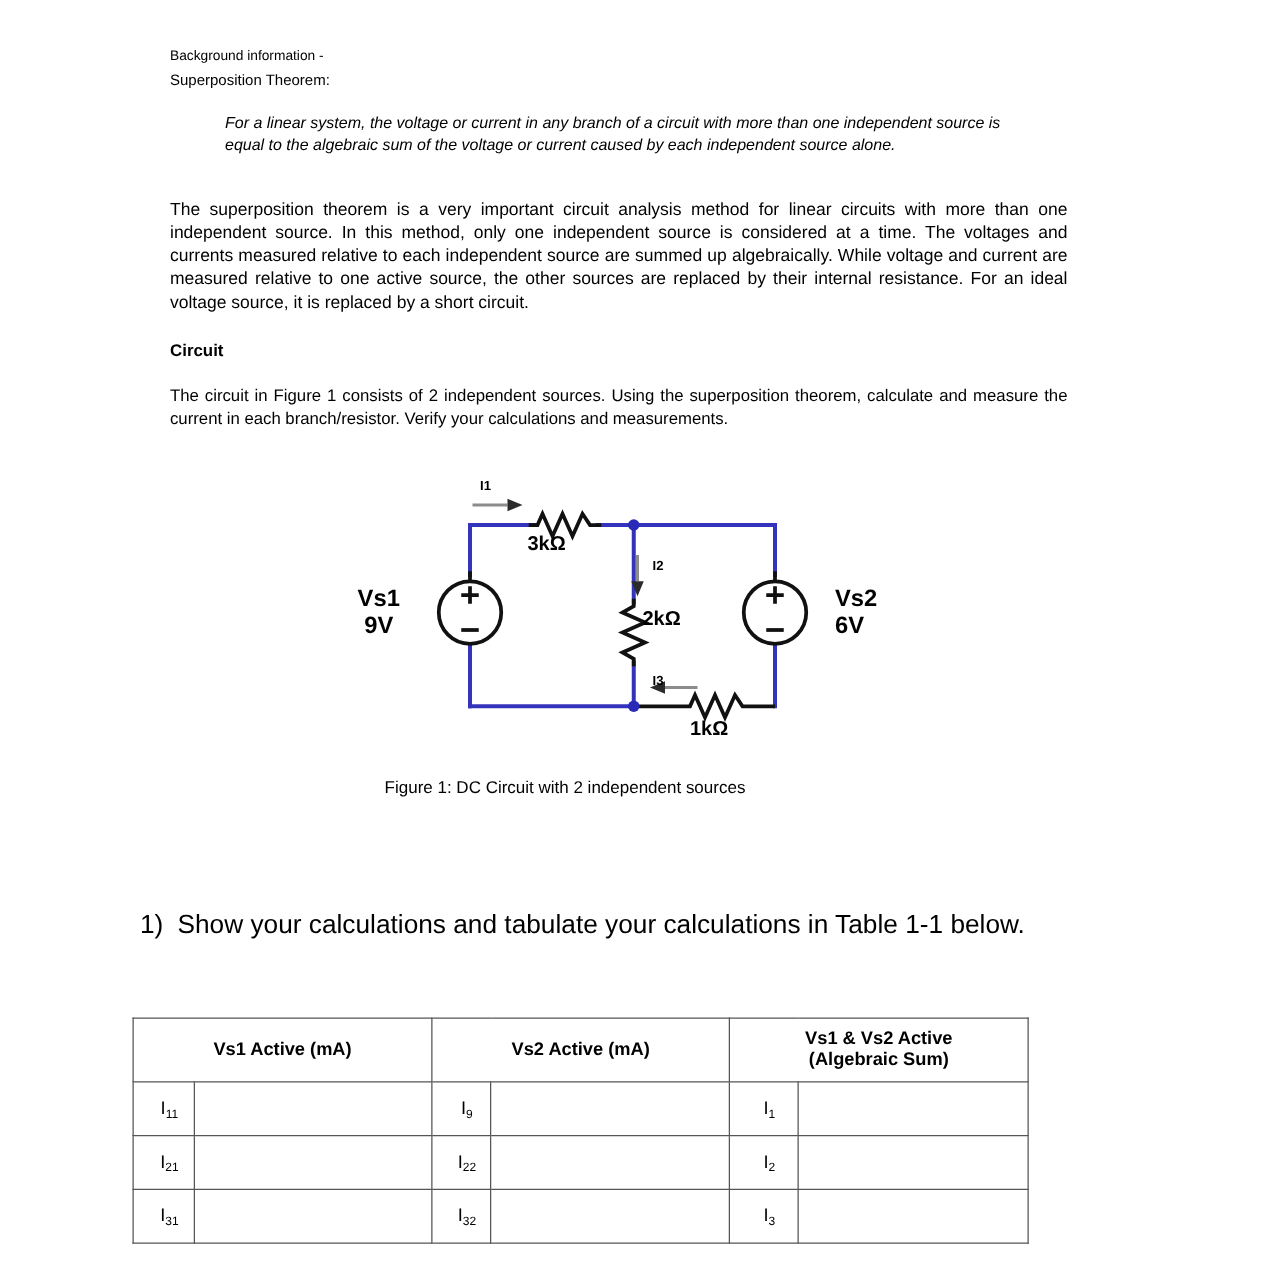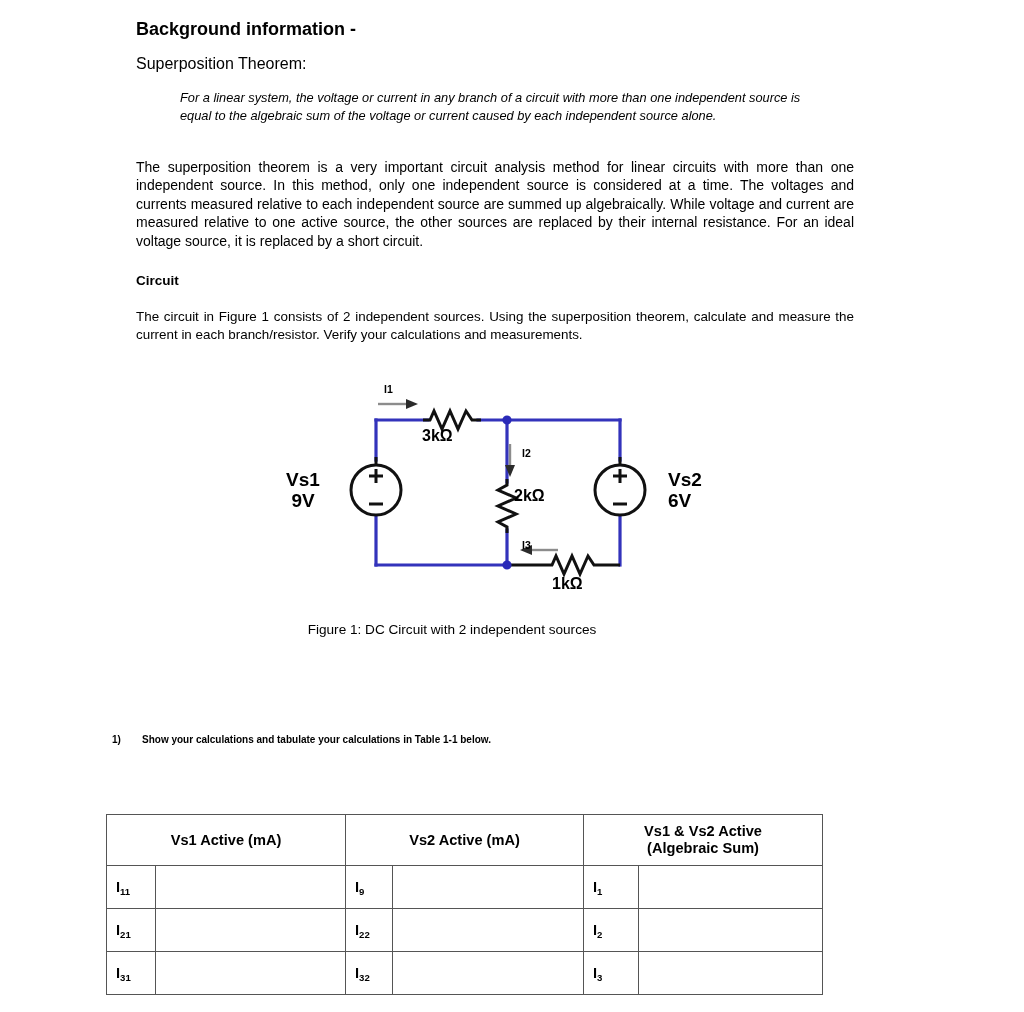--- a/index.html
+++ b/index.html
@@ -27,22 +27,22 @@
   .txt {
     position: absolute;
     font-size: 13.5px;
     line-height: 18.3px;
     color: #000;
   }
   .bold   { font-weight: bold; }
   .italic { font-style: italic; }
   .just   { text-align: justify; }
 
-  #heading-background { left: 136px; top: 20px; font-size: 18px; font-weight: bold; }
-  #heading-superposition { left: 136px; top: 55px; font-size: 16px; }
+  #heading-background { left: 136px; top: 36px; font-size: 11px; font-weight: normal; }
+  #heading-superposition { left: 136px; top: 55px; font-size: 12px; }
   #quote-block {
     left: 180px; top: 89px; width: 640px;
     font-size: 12.8px; line-height: 17.6px;
     font-style: italic; font-weight: 500;
   }
   #body-paragraph {
     left: 136px; top: 158px; width: 718px;
     font-size: 14px; line-height: 18.4px;
     text-align: justify;
   }
@@ -52,21 +52,21 @@
     font-size: 13.4px; line-height: 18.4px;
     text-align: justify;
   }
   #figure-caption {
     left: 0; top: 621px; width: 904px;
     text-align: center;
     font-size: 13.6px;
   }
   #task-item {
     left: 112px; top: 731px; width: 800px;
-    font-size: 10px; font-weight: bold;
+    font-size: 21px; font-weight: normal;
   }
   #task-item .num { display: inline-block; width: 30px; }
 
   
   #circuit-figure {
     position: absolute;
     left: 260px; top: 375px;
     width: 480px; height: 240px;
   }
   #circuit-figure svg { display: block; }
@@ -108,23 +108,23 @@
     height: 46px;
     text-align: center;
     font-size: 14.6px;
     font-weight: bold;
     line-height: 17px;
     padding: 2px 4px;
   }
   #results-table td.lblcell {
     height: 42px;
     font-size: 14.6px;
-    font-weight: bold;
+    font-weight: normal;
     padding-left: 9px;
-    text-align: left;
+    text-align: center;
   }
   #results-table td.valcell {
     height: 42px;
   }
   .sub {
     font-size: 9.6px;
     vertical-align: baseline;
     position: relative;
     top: 3px;
     letter-spacing: 0px;

